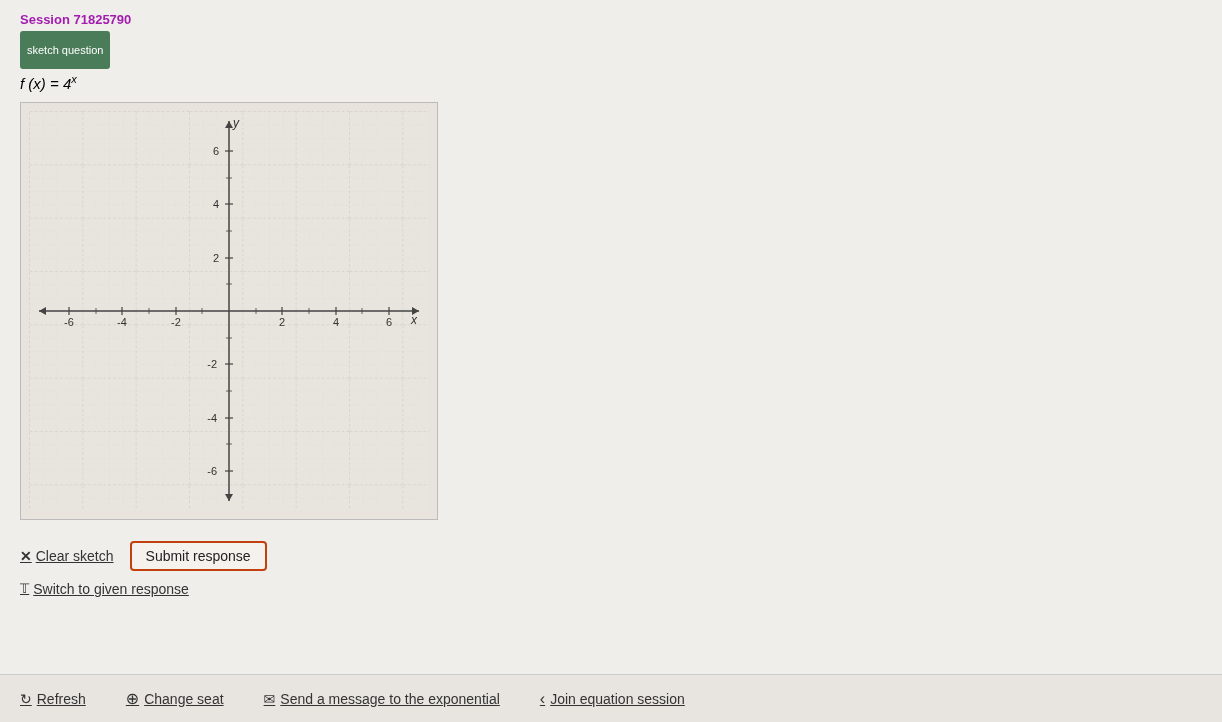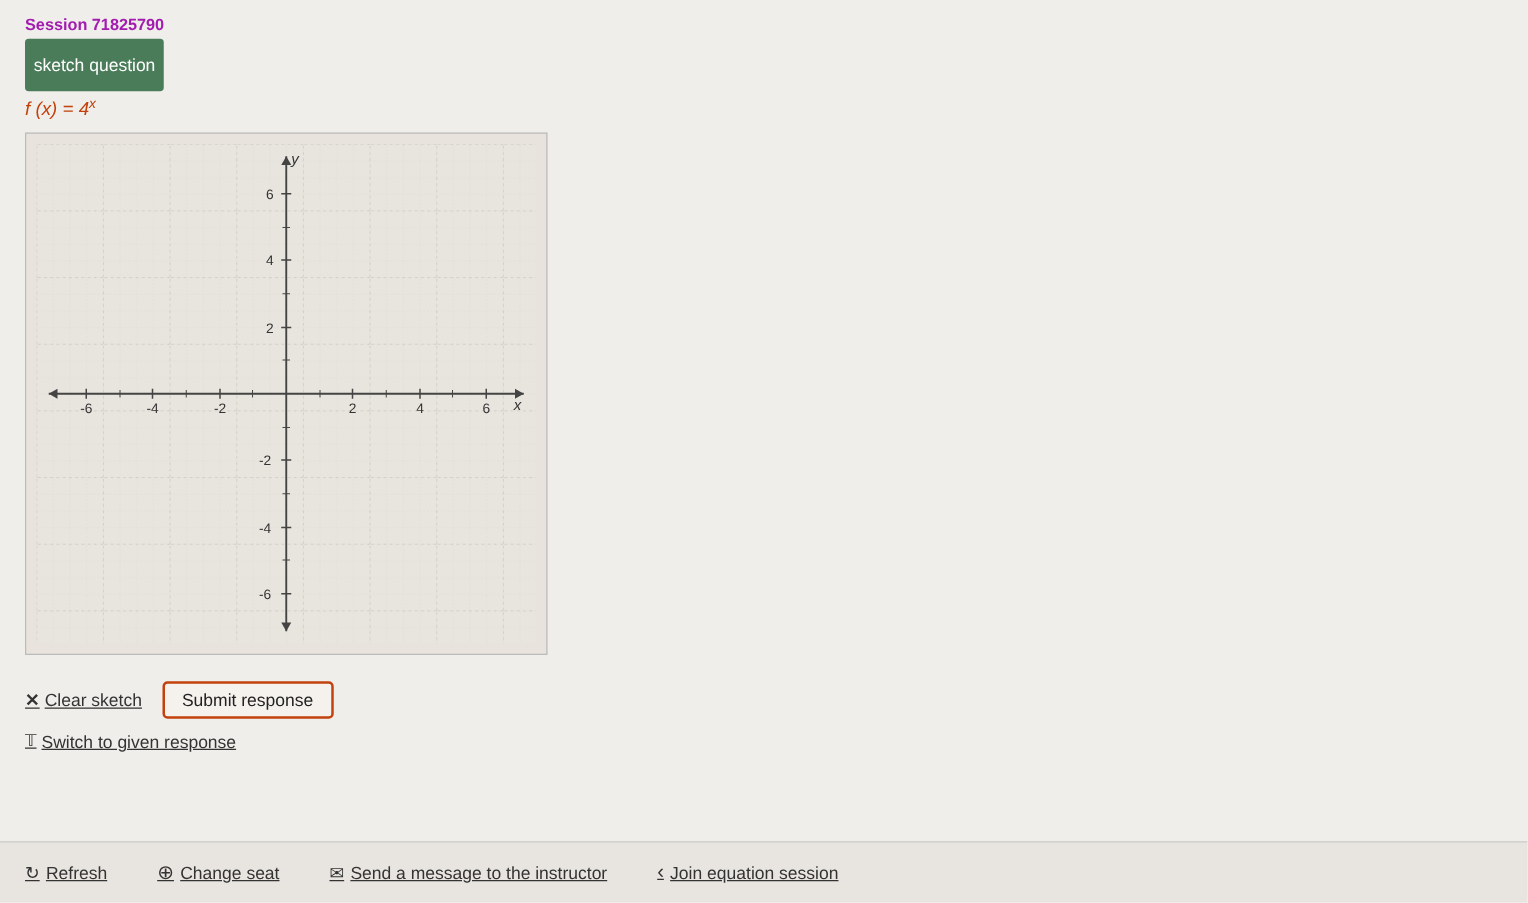--- a/index.html
+++ b/index.html
@@ -25,36 +25,36 @@
       font-size: 13px;
       color: #a21caf;
       margin-bottom: 4px;
       font-weight: bold;
     }
 
     .sketch-badge {
       display: inline-block;
       background: #4a7c59;
       color: white;
-      font-size: 14px;
+      font-size: 11px;
       padding: 13px 7px;
       border-radius: 3px;
       margin-bottom: 4px;
     }
 
     .question-text {
       font-size: 14px;
       color: #222;
       margin-bottom: 6px;
       line-height: 1.5;
     }
 
     .function-text {
       font-size: 15px;
-      color: #c2410c;
+      color: #000000;
       margin-bottom: 10px;
       font-style: italic;
     }
 
     .function-text sup {
       font-size: 11px;
     }
 
     .graph-container {
       background: #e8e4dd;
@@ -273,20 +273,20 @@
     <span>Refresh</span>
   </button>
 
   <button class="bottom-btn">
     <span style="font-size:16px;">⊕</span>
     <span>Change seat</span>
   </button>
 
   <button class="bottom-btn">
     <span>✉</span>
-    <span>Send a message to the instructor</span>
+    <span>Send a message to the exponential</span>
   </button>
 
   <button class="bottom-btn">
     <span style="font-size:16px;">‹</span>
     <span>Join equation session</span>
   </button>
 </div>
 
 </body></html>

